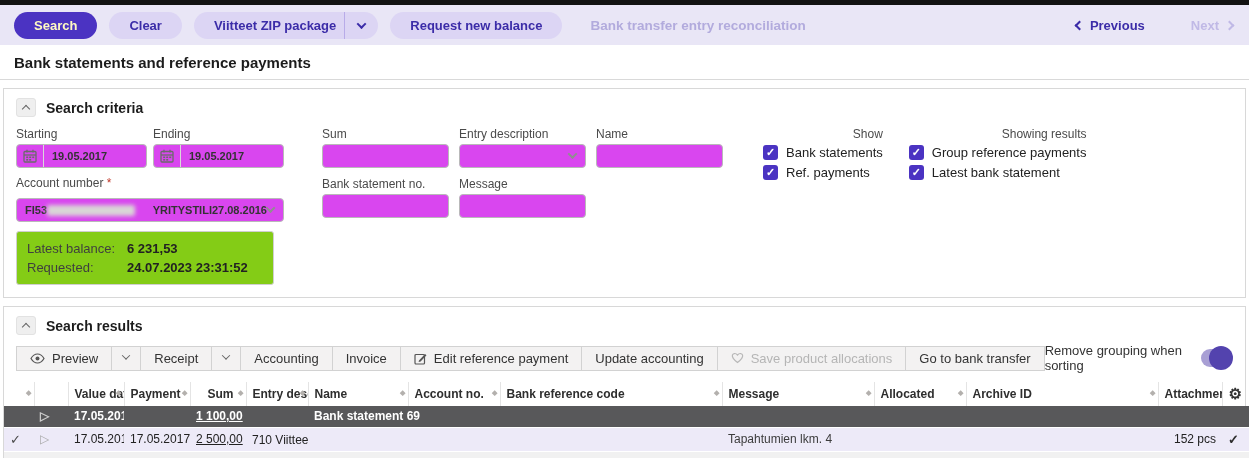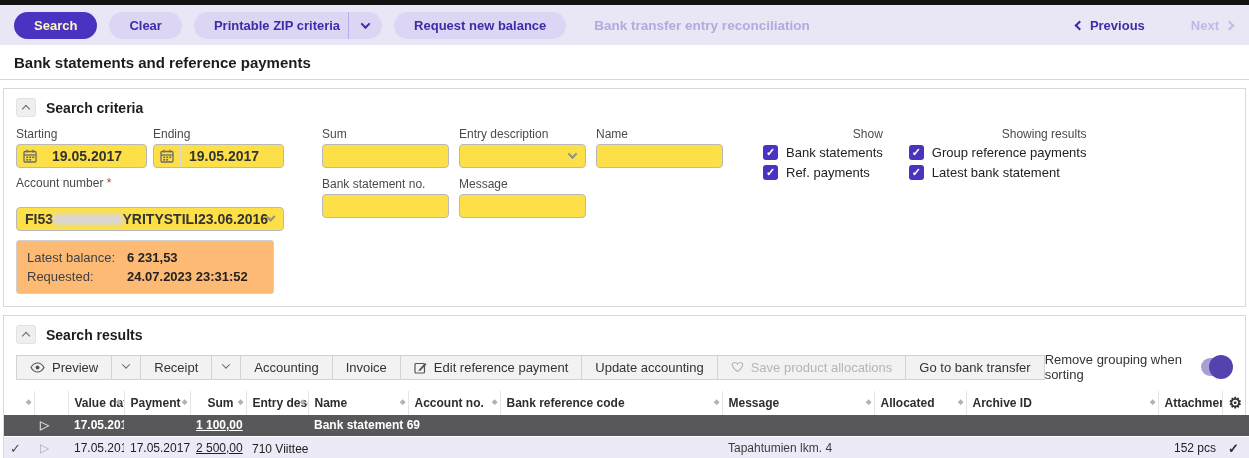--- a/index.html
+++ b/index.html
@@ -35,32 +35,32 @@
   .panel-header { display:flex; align-items:center; gap:10px; padding:9px 12px 6px; }
   .collapse-btn { width:20px; height:19px; background:#efefef; border:1px solid #e2e2e2; border-radius:3px;
                   display:flex; align-items:center; justify-content:center; cursor:pointer; }
   .collapse-btn .chev { width:6px; height:6px; border-color:#666; border-width:1.5px; margin-top:3px; }
   .panel-title { font-size:14px; font-weight:bold; color:#1c1c1c; }
 
   
   .form-area { display:flex; padding:4px 12px 12px; }
   .field label { display:block; font-size:12px; color:#4a4a4a; margin-bottom:3px; }
   .req { color:#c0392b; }
-  .input, .select-box, .date-box { height:24px; border:1px solid #b9b9b9; border-radius:4px; background:#fde047;
-          display:flex; align-items:center; font-size:14px; color:#222; }
+  .input, .select-box, .date-box { height:24px; border:1px solid #b9b9b9; border-radius:4px; background:#d946ef;
+          display:flex; align-items:center; font-size:11px; color:#222; }
   .col-dates { width:268px; margin-right:38px; }
   .date-row { display:flex; gap:6px; }
   .date-box { width:131px; padding-right:6px; }
   .date-box .cal { width:27px; display:flex; align-items:center; justify-content:center; border-right:1px solid #d9d9d9; height:100%; }
   .date-box .dval { padding-left:8px; font-weight:bold; color:#333; }
-  .account-select { width:268px; margin-top:17px; padding:0 8px; }
+  .account-select { width:268px; margin-top:8px; padding:0 8px; }
   .account-select .flex1 { flex:1; }
   .redacted { display:inline-block; width:88px; height:11px; background:#d9d6d6; border-radius:2px; filter:blur(2px); }
   .mt8 { margin-top:8px; }
-  .balance-box { margin-top:9px; width:258px; background:#fdba74; border:1px solid #cfcfcf; border-radius:3px;
+  .balance-box { margin-top:9px; width:258px; background:#84cc16; border:1px solid #cfcfcf; border-radius:3px;
                  padding:7px 10px; font-size:13px; line-height:19px; }
   .balance-box .brow { display:flex; }
   .balance-box .blabel { width:100px; color:#3f3f3f; }
   .balance-box .bval { font-weight:bold; color:#222; }
 
   .mid-grid { display:grid; grid-template-columns:127px 127px 127px; column-gap:10px; row-gap:9px; align-content:start; }
   .mid-grid .input, .mid-grid .select-box { width:127px; }
   .select-box { justify-content:flex-end; padding-right:9px; }
   .select-box .chev { border-color:#8f8f8f; margin-top:-2px; }
 
@@ -107,21 +107,21 @@
 </style>
 </head>
 <body>
 
 <div class="black-bar"></div>
 
 <div class="topbar">
   <button class="pill pill-primary">Search</button>
   <button class="pill pill-light">Clear</button>
   <div class="pill pill-light pill-split">
-    <span>Printable ZIP criteria</span>
+    <span>Viitteet ZIP package</span>
     <span class="chev-seg">
         <span class="chev chev-down"></span>
       </span>
   </div>
   <button class="pill pill-light">Request new balance</button>
   <span class="recon-label">Bank transfer entry reconciliation</span>
   <span class="topbar-spacer"></span>
   <span class="nav-prev">
     <span class="chev chev-left" style="border-color:#3b2ca8"></span>
     <span>Previous</span>
@@ -189,21 +189,21 @@
       <div class="field mt8">
         <label>
           <span>Account number</span>
           <span class="req">*</span>
         </label>
         <div class="select-box account-select" style="justify-content:flex-start">
           <span style="font-weight:bold;color:#333">FI53</span>
           <span class="redacted"></span>
           <span class="flex1"></span>
           <span style="font-weight:bold;color:#333">YRITYSTILI</span>
-          <span style="font-weight:bold;color:#333">23.06.2016</span>
+          <span style="font-weight:bold;color:#333">27.08.2016</span>
           <span class="chev chev-down" style="border-color:#8f8f8f;margin-top:-2px"></span>
         </div>
       </div>
       <div class="balance-box">
         <div class="brow">
           <span class="blabel">Latest balance:</span>
           <span class="bval">6 231,53</span>
         </div>
         <div class="brow">
           <span class="blabel">Requested:</span>

